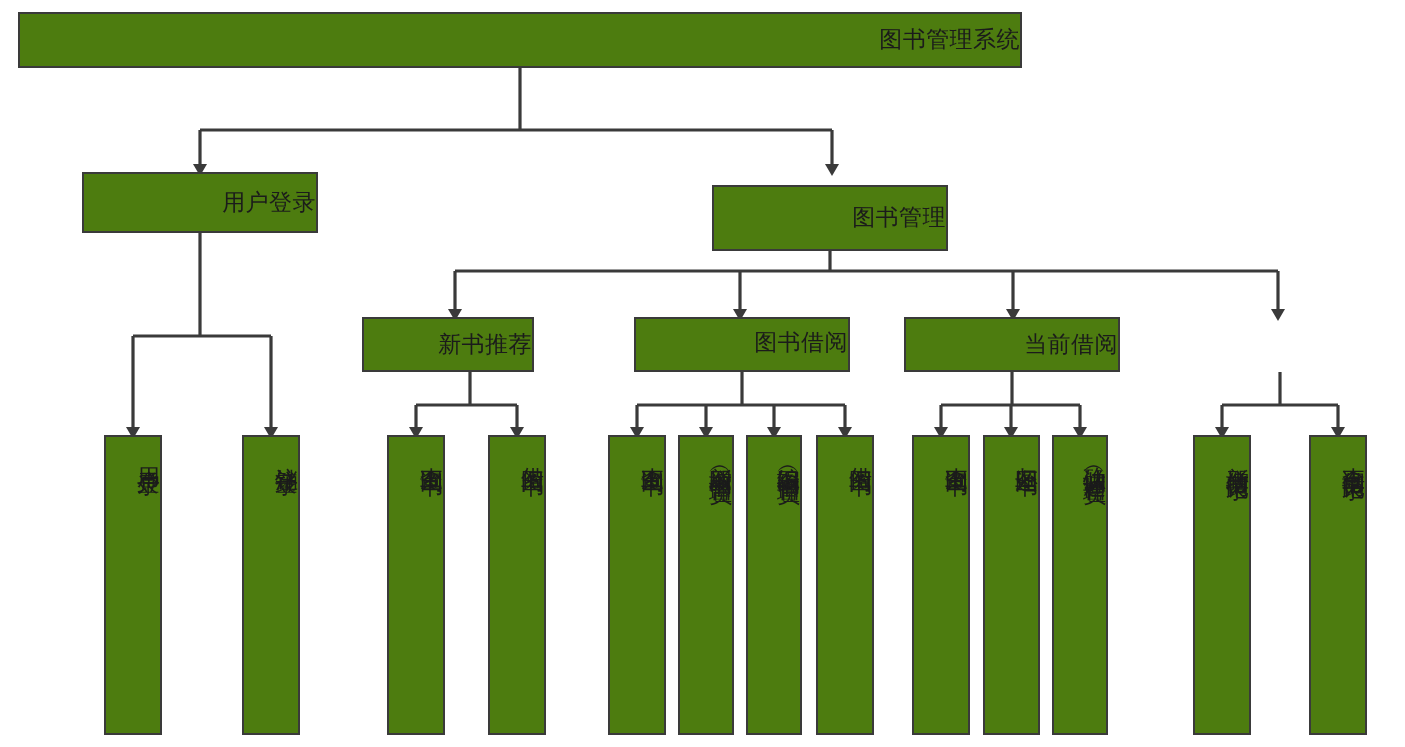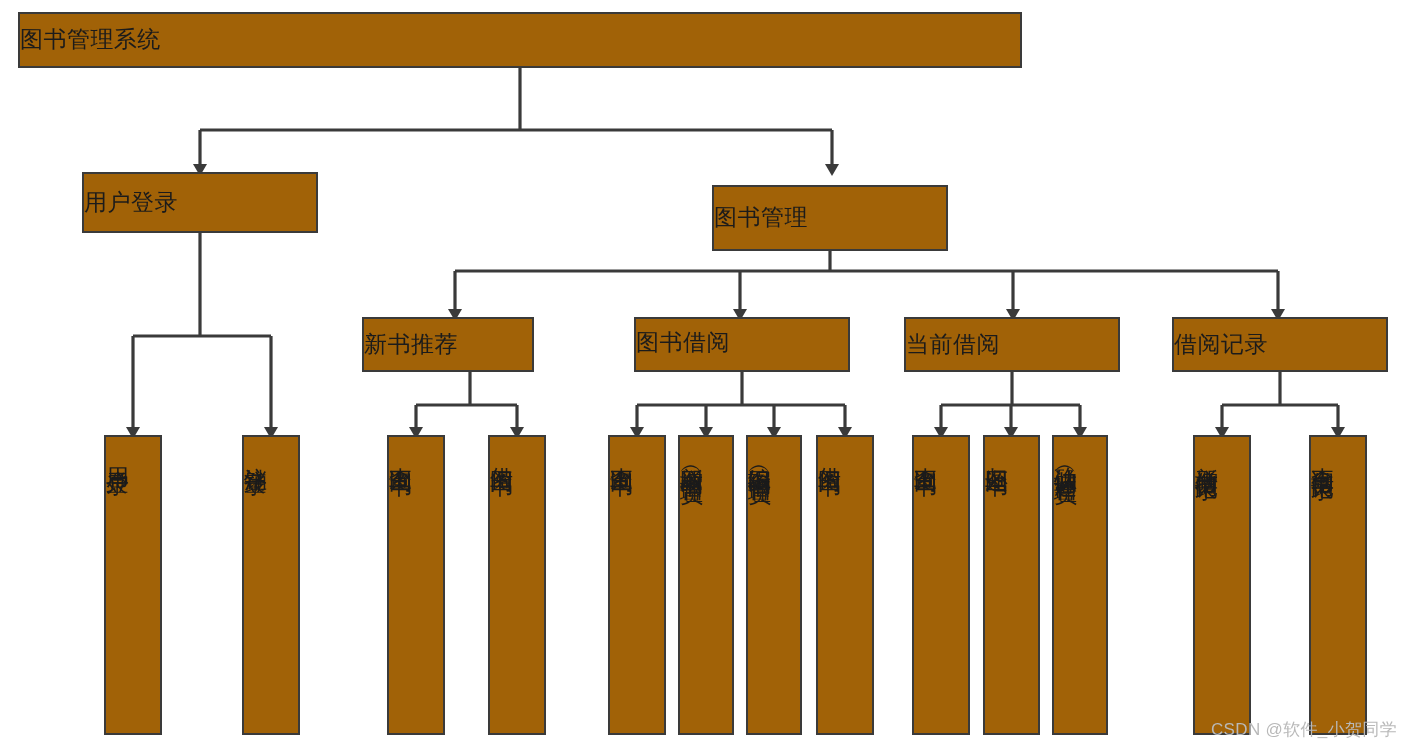--- a/index.html
+++ b/index.html
@@ -20,25 +20,25 @@
   svg.edges {
     position: absolute;
     left: 0;
     top: 0;
     width: 1405px;
     height: 747px;
   }
   .node {
     position: absolute;
     box-sizing: border-box;
-    background: #a16207;
+    background: #4d7c0f;
     border: 2.5px solid #3a3a3a;
     display: flex;
     align-items: center;
-    justify-content: flex-start;
+    justify-content: flex-end;
     color: #1b1b1b;
     z-index: 3;
   }
   .node-label {
     display: block;
     line-height: 1.18;
     letter-spacing: 0.02em;
     white-space: pre;
     text-align: center;
   }
@@ -143,23 +143,20 @@
   </div>
 
   <div class="node horizontal" style="left:634px; top:317px; width:216px; height:55px;font-family:Liberation Mono, monospace;">
     <span class="node-label">图书借阅</span>
   </div>
 
   <div class="node horizontal" style="left:904px; top:317px; width:216px; height:55px;">
     <span class="node-label">当前借阅</span>
   </div>
 
-  <div class="node horizontal" style="left:1172px; top:317px; width:216px; height:55px;">
-    <span class="node-label">借阅记录</span>
-  </div>
 
   <div class="node vertical" style="left:104px; top:435px; width:58px; height:300px;">
     <span class="node-label">用户登录</span>
   </div>
 
   <div class="node vertical" style="left:242px; top:435px; width:58px; height:300px;">
     <span class="node-label">注销登录</span>
   </div>
 
   <div class="node vertical" style="left:387px; top:435px; width:58px; height:300px;">
@@ -199,15 +196,14 @@
   </div>
 
   <div class="node vertical" style="left:1193px; top:435px; width:58px; height:300px;">
     <span class="node-label">新增借阅记录</span>
   </div>
 
   <div class="node vertical" style="left:1309px; top:435px; width:58px; height:300px;">
     <span class="node-label">查询借阅记录</span>
   </div>
 
-  <div class="watermark">CSDN @软件_小贺同学</div>
 
 </div>
 
 </body></html>

